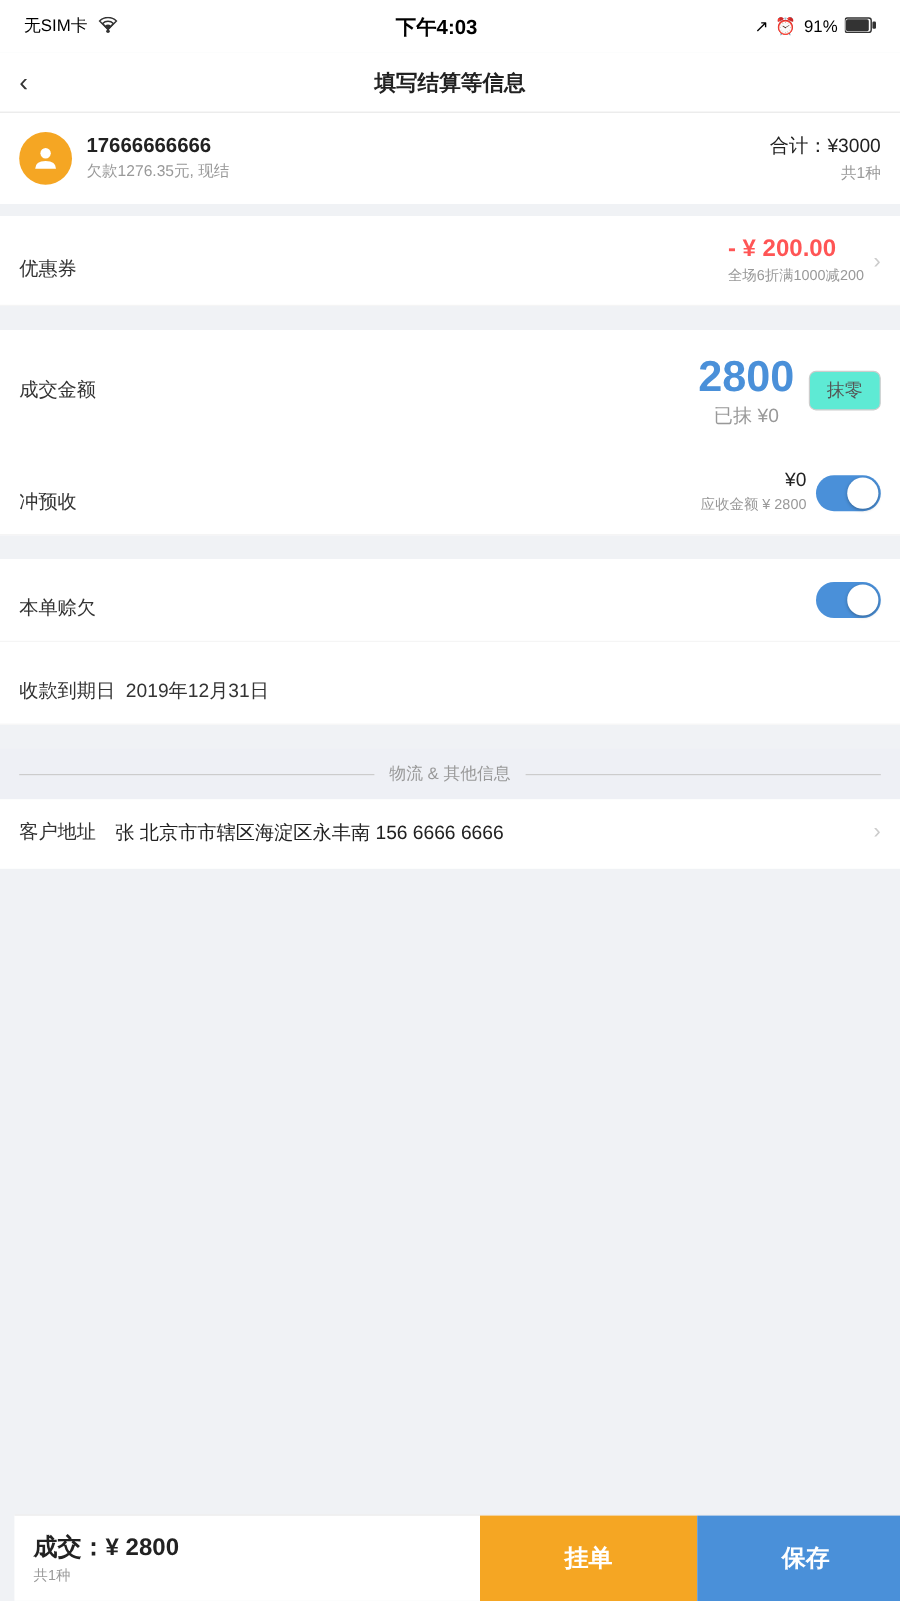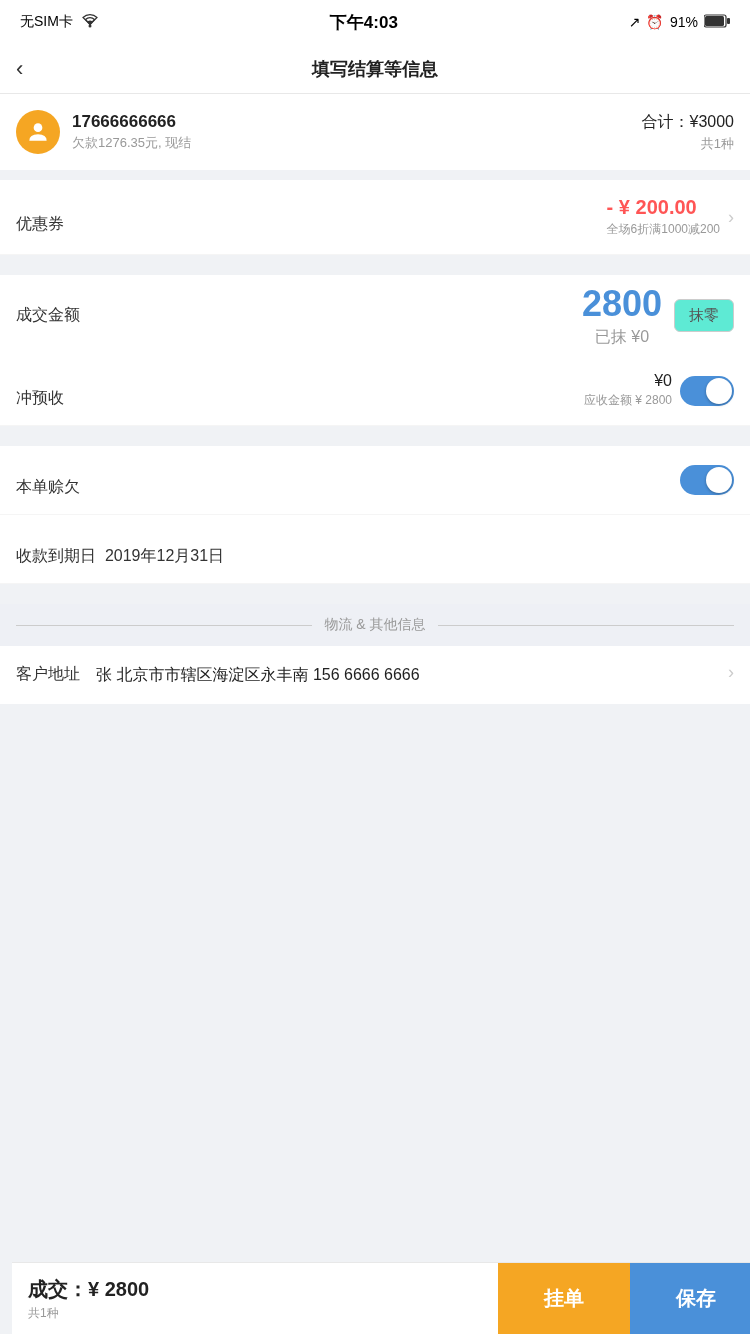--- a/index.html
+++ b/index.html
@@ -156,21 +156,21 @@
     .section-separator {
       height: 10px;
       background: #f0f2f5;
     }
 
     
     .deal-row {
       display: flex;
       align-items: center;
       justify-content: space-between;
-      padding: 8px 16px;
+      padding: 18px 16px;
       background: #fff;
     }
     .deal-label {
       font-size: 16px;
       color: #333;
     }
     .deal-right {
       display: flex;
       align-items: center;
       gap: 12px;
@@ -282,21 +282,21 @@
       font-weight: 600;
       color: #222;
     }
     .bottom-summary-sub {
       font-size: 12px;
       color: #999;
       margin-top: 2px;
     }
     .bottom-btn {
       height: 72px;
-      width: 132px;
+      width: 181px;
       font-size: 20px;
       font-weight: 600;
       color: #fff;
       border: none;
       cursor: pointer;
       display: flex;
       align-items: center;
       justify-content: center;
     }
     .btn-hang { background: #f5a623; }

